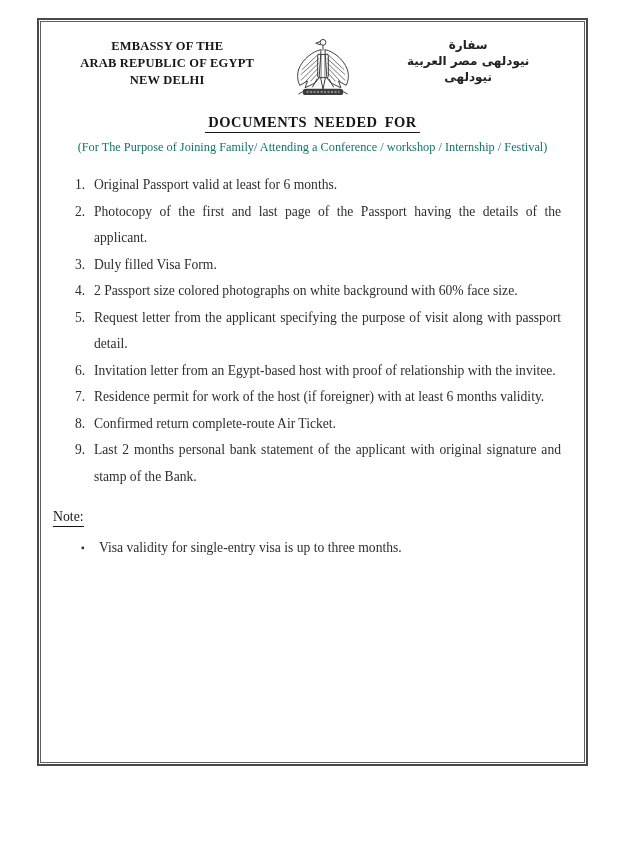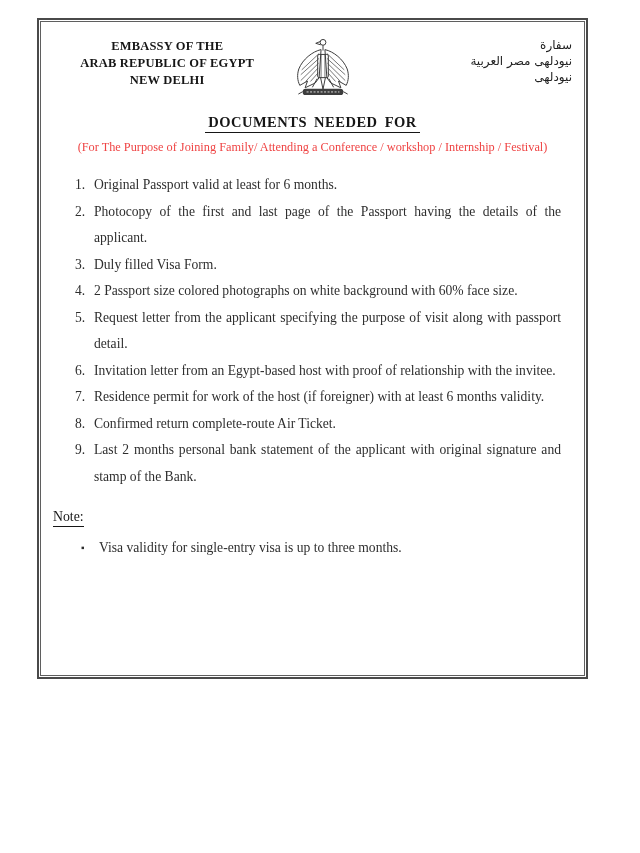--- a/index.html
+++ b/index.html
@@ -5,54 +5,54 @@
   :root{
     --ink:#2e2e2e; --heading:#161616; --border:#4a4a4a;
   }
   html,body{margin:0;padding:0;}
   body{
     width:640px;height:853px;position:relative;background:#ffffff;
     font-family:"Liberation Serif", serif;color:var(--ink);
     overflow:hidden;
   }
   .frame-outer{
-    position:absolute;left:37px;top:18px;width:551px;height:661px;
+    position:absolute;left:37px;top:18px;width:551px;height:748px;
     border:2px solid var(--border);box-sizing:border-box;
   }
   .frame-inner{
     position:absolute;inset:1px;border:1px solid #5f5f5f;
     padding:12px 12px 0 12px;box-sizing:border-box;
   }
   
   .letterhead{display:flex;align-items:flex-start;height:66px;}
   .lh-left{flex:0 0 44%;text-align:center;padding-top:4px;}
   .lh-left div{
     font-weight:bold;color:var(--heading);font-size:12.5px;line-height:17px;
     letter-spacing:.2px;
   }
   .lh-center{flex:0 0 16%;display:flex;justify-content:center;padding-top:2px;}
-  .lh-right{flex:0 0 40%;direction:rtl;padding-top:3px;}
+  .lh-right{flex:0 0 40%;text-align:center;direction:rtl;padding-top:3px;font-weight:bold;}
   .lh-right div{
     font-family:"DejaVu Sans", sans-serif;font-size:12px;line-height:16px;color:#222;
   }
   
   .title-row{text-align:center;}
   .title1{margin-top:13px;}
   .title1 span{
     display:inline-block;font-weight:bold;color:var(--heading);font-size:14.5px;
     letter-spacing:.5px;word-spacing:3px;
     border-bottom:1.6px solid var(--heading);padding:0 3px 1px 3px;
   }
   .title2{margin-top:8px;}
   .title2 span{
     display:inline-block;font-weight:bold;color:var(--heading);font-size:14.5px;
     letter-spacing:.8px;word-spacing:3px;
     border-bottom:1.6px solid var(--heading);padding:0 7px 1px 7px;
   }
-  .subtitle{margin-top:7px;text-align:center;font-size:12.3px;color:#ef4444;}
+  .subtitle{margin-top:7px;text-align:center;font-size:12.3px;color:#0f766e;}
   
   .req-list{margin-top:17px;padding-left:22px;padding-right:11px;}
   .req-row{display:flex;font-size:13.6px;line-height:26.5px;}
   .req-num{flex:0 0 19px;}
   .req-text{flex:1;text-align:justify;}
   
   .note{margin-top:17px;padding-left:0;}
   .note-label span{
     display:inline-block;font-weight:normal;color:var(--heading);font-size:13.8px;
     border-bottom:1.6px solid var(--heading);padding-bottom:1px;

